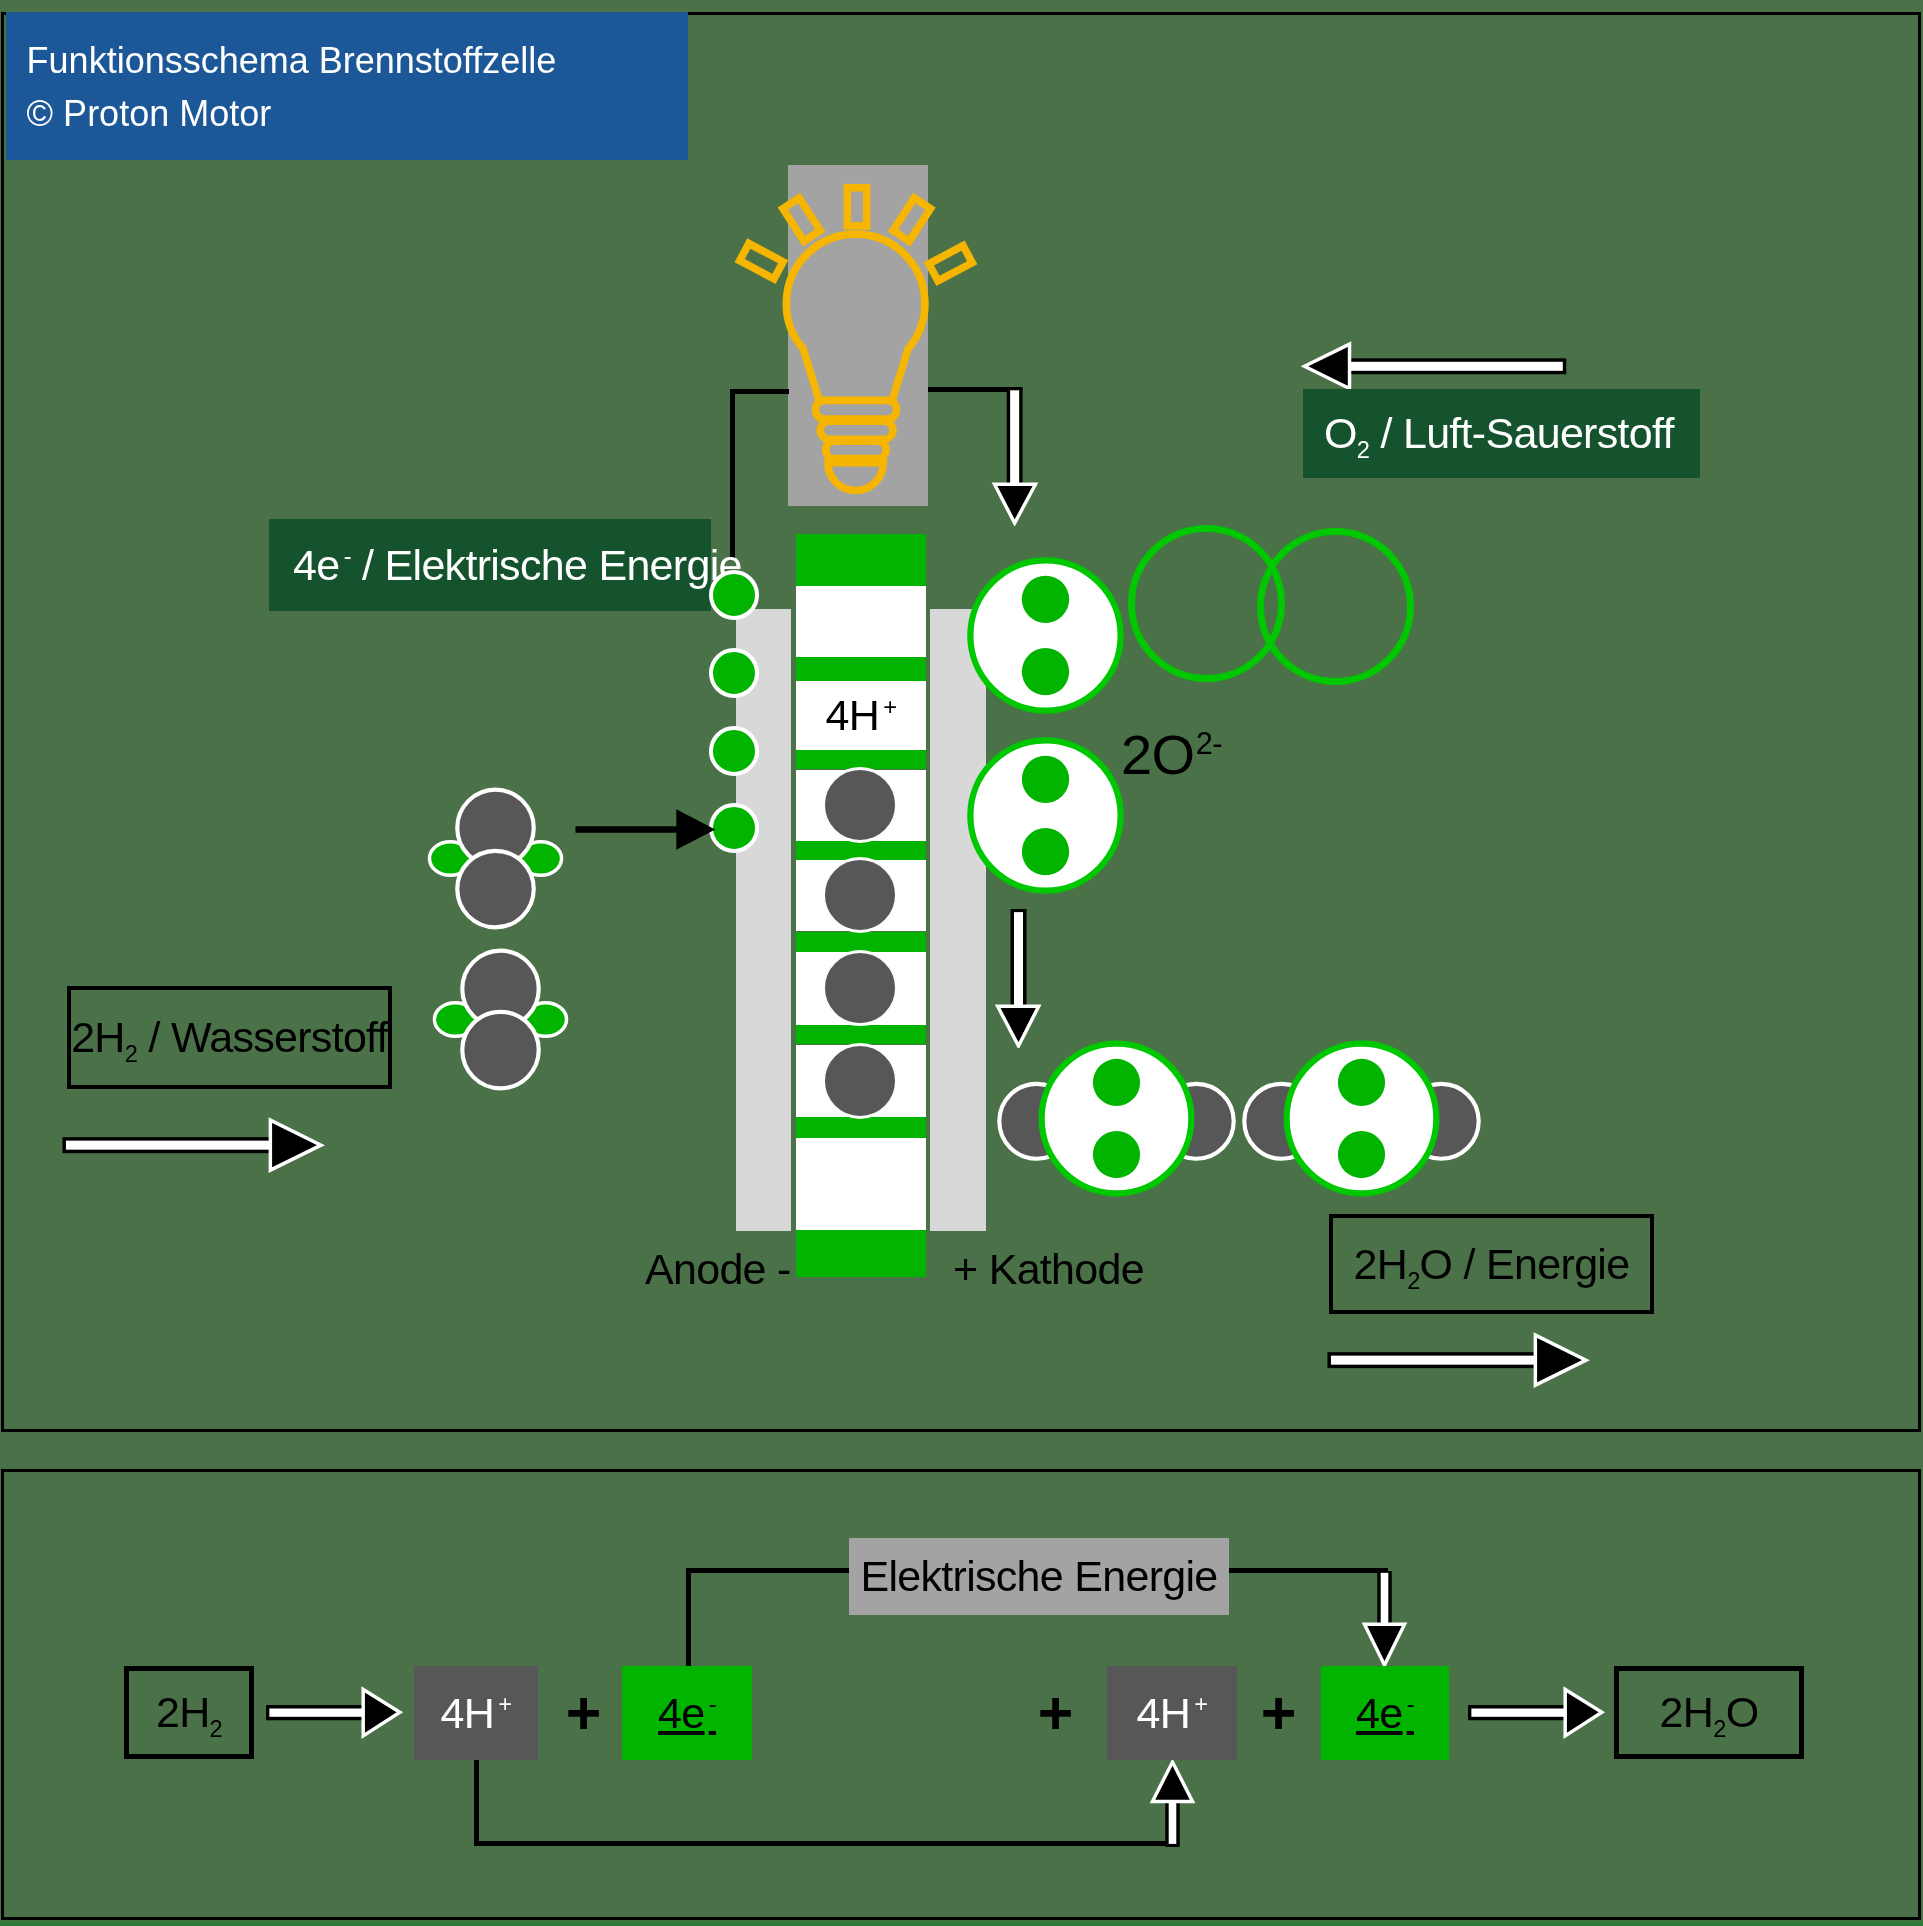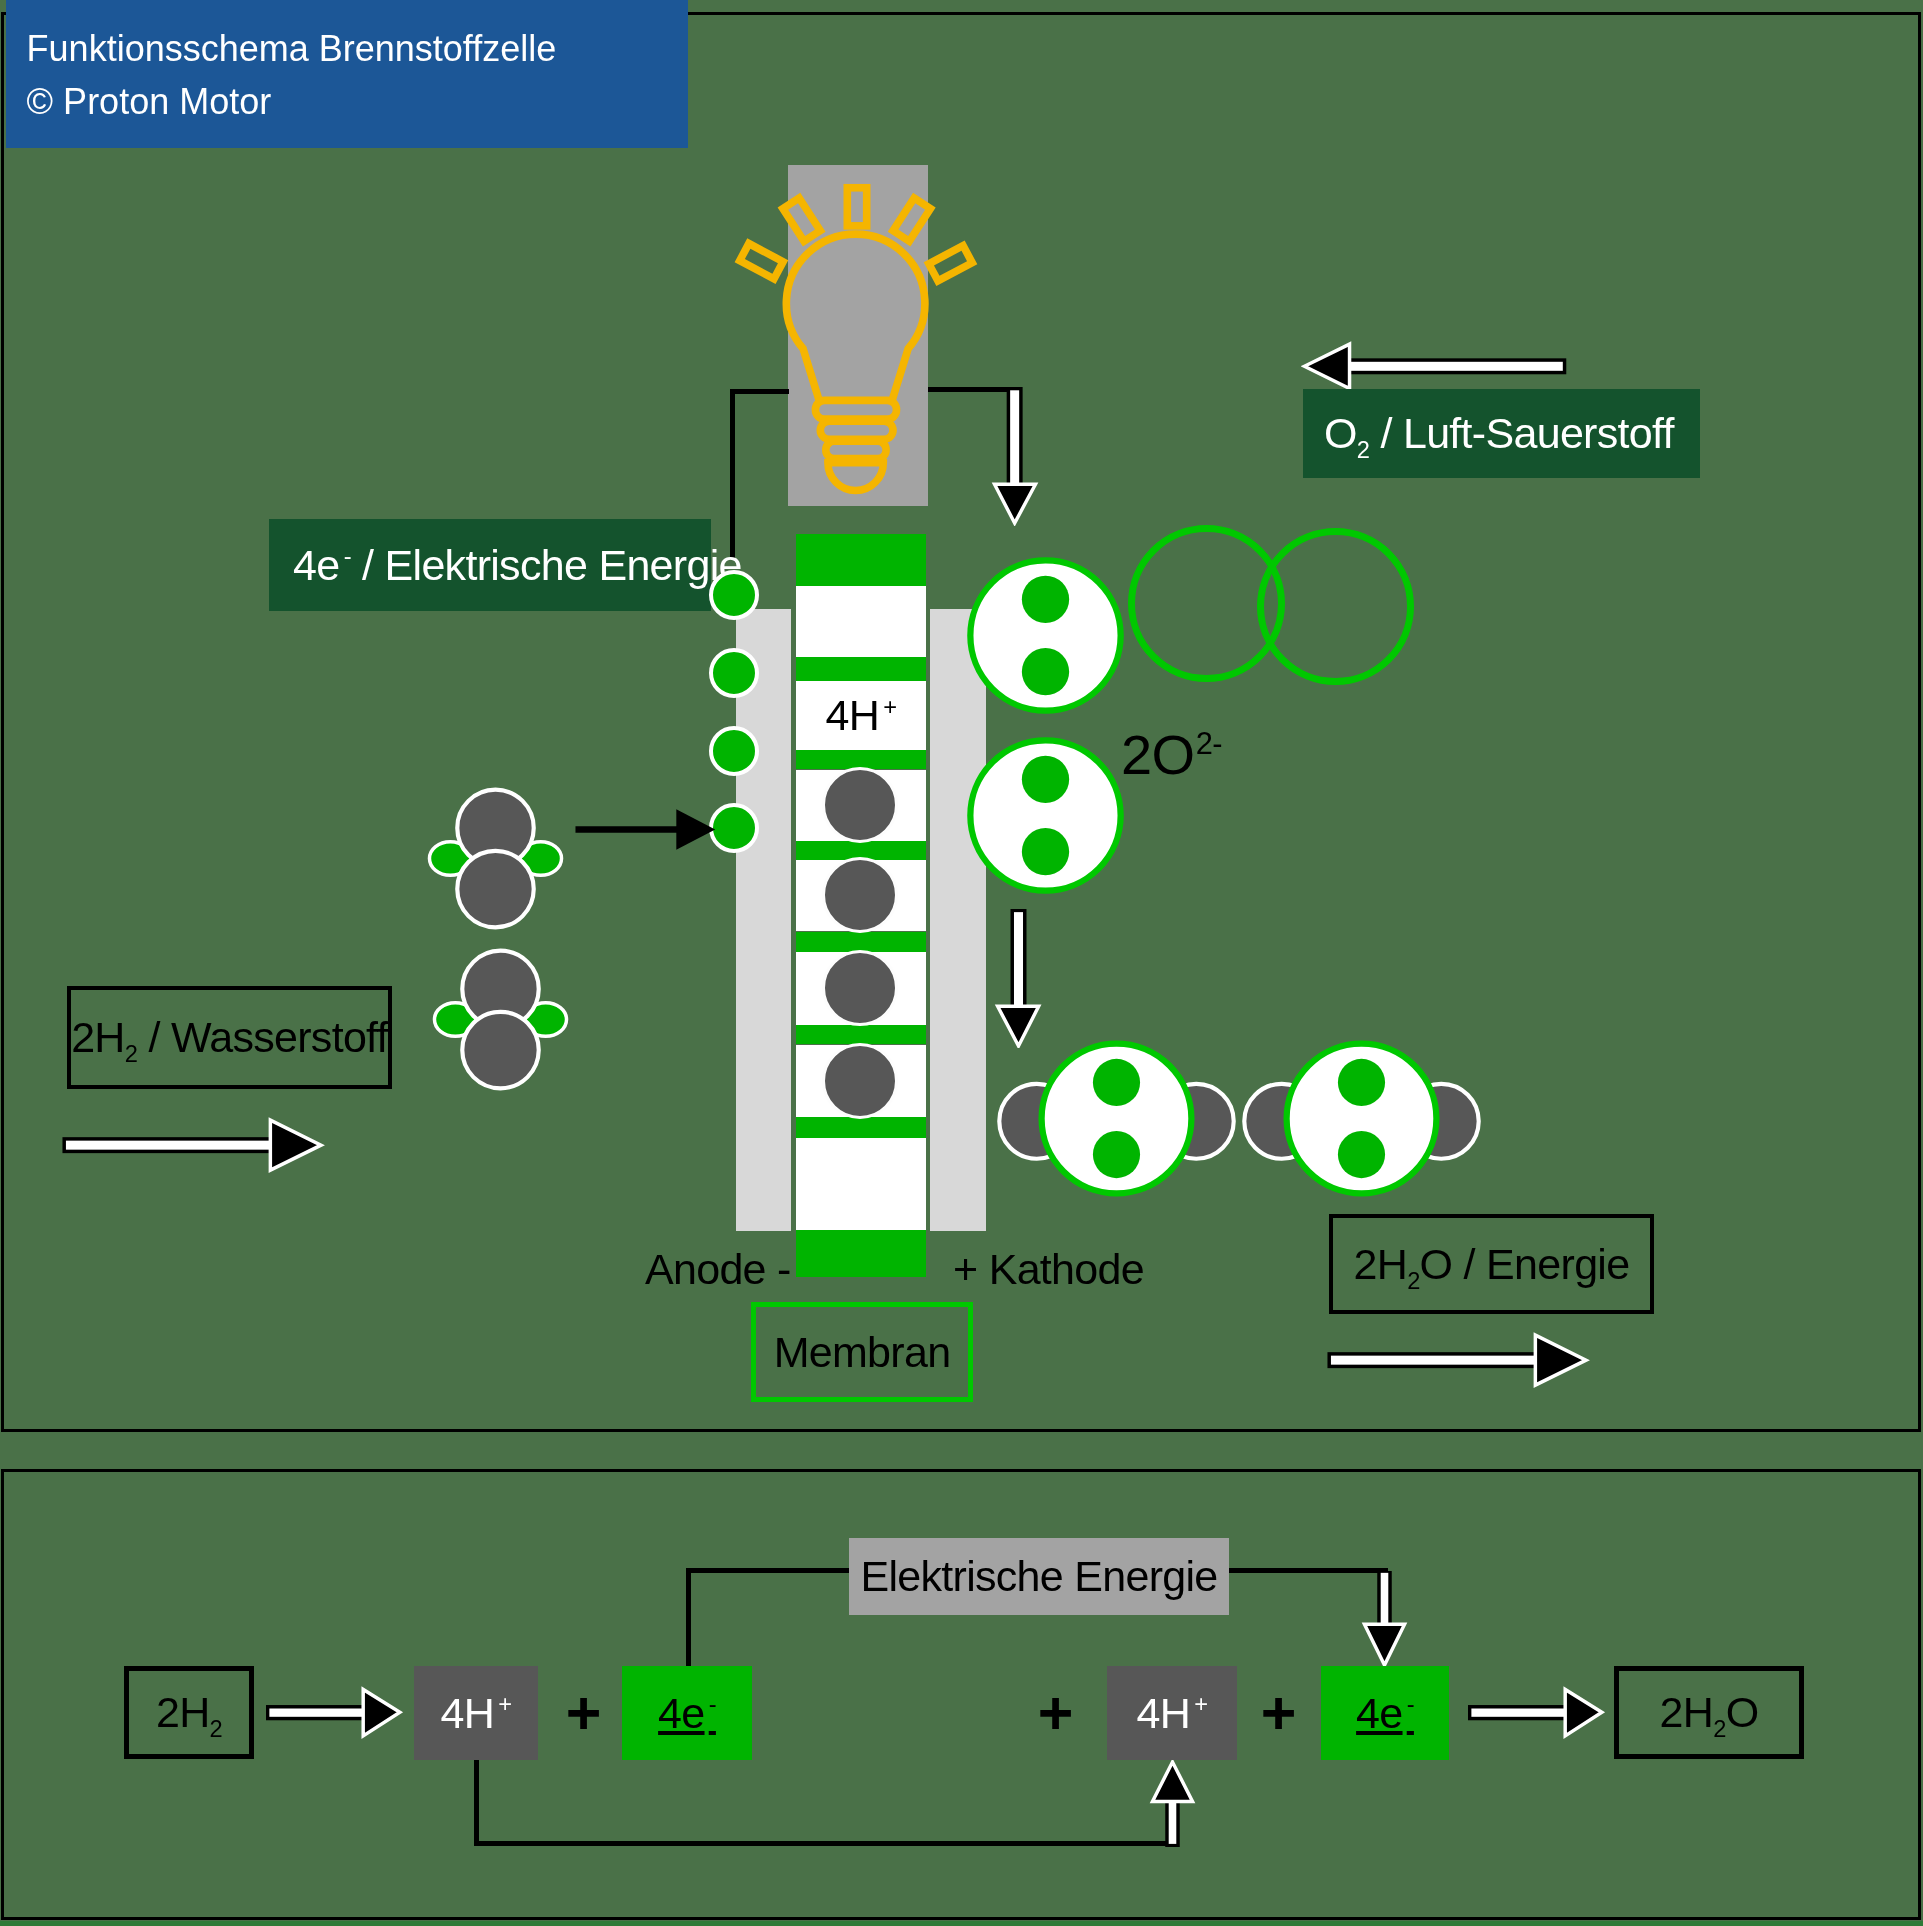--- a/index.html
+++ b/index.html
@@ -31,21 +31,21 @@
 </style>
 </head>
 <body>
 
 <div id="stage">
 
   <div class="abs section" style="left:1.4px;top:11.8px;width:1914px;height:1414px;"></div>
   <div class="abs section" style="left:1.4px;top:1469px;width:1914px;height:445px;"></div>
   <div class="abs" style="left:0;top:1921px;width:1923px;height:4.9px;background:#2f7a38;"></div>
 
-  <div class="abs banner" style="left:5.6px;top:0;width:661px;height:126px;">
+  <div class="abs banner" style="left:5.6px;top:12px;width:661px;height:126px;">
     <div>Funktionsschema Brennstoffzelle</div>
     <div>© Proton Motor</div>
   </div>
 
   <div class="abs whitebox" style="left:788px;top:165px;width:140px;height:341px;"></div>
   <svg class="abs" style="left:715px;top:173px;" width="284" height="326" viewBox="0 0 410 470">
     <g fill="none" stroke="#f5b500" stroke-width="11">
       <path d="M 151,330 L 127,253 A 100,100 0 1 1 279,253 L 255,330"></path>
       <rect x="145" y="328" width="117" height="27" rx="13"></rect>
       <rect x="152" y="358" width="105" height="26" rx="13"></rect>
@@ -180,23 +180,20 @@
     <span class="blk"><span>2H</span><sub class="s">2</sub><span>O</span><span> / Energie</span></span>
   </div>
   <svg class="abs" style="left:1327px;top:1331px;" width="264" height="59" viewBox="0 0 380 85">
     <rect x="3" y="33" width="300" height="18" fill="#fff" stroke="#000" stroke-width="5"></rect>
     <polygon points="300,6 300,78 373,42" fill="#000" stroke="#fff" stroke-width="5"></polygon>
   </svg>
 
   <div class="abs blk" style="left:645px;top:1245px;">Anode -</div>
   <div class="abs blk" style="left:953px;top:1245px;">+ Kathode</div>
 
-  <div class="abs" style="left:751px;top:1302px;width:212px;height:90px;border:5.6px solid #00c800;display:flex;align-items:center;justify-content:center;">
-    <span class="blk">Membran</span>
-  </div>
 
   <div class="abs wire" style="left:690px;top:1568px;width:159px;height:4.9px;"></div>
   <div class="abs wire" style="left:686px;top:1568px;width:4.9px;height:98px;"></div>
   <div class="abs wire" style="left:1229px;top:1568px;width:159px;height:4.9px;"></div>
   <div class="abs whitebox" style="left:849px;top:1538px;width:380px;height:77px;display:flex;align-items:center;justify-content:center;">
     <span class="blk">Elektrische Energie</span>
   </div>
   <svg class="abs" style="left:1361px;top:1571px;" width="47" height="97" viewBox="0 0 68 140">
     <rect x="26" y="0" width="16" height="78" fill="#fff" stroke="#000" stroke-width="5"></rect>
     <polygon points="5,77 63,77 34,136" fill="#000" stroke="#fff" stroke-width="5"></polygon>

